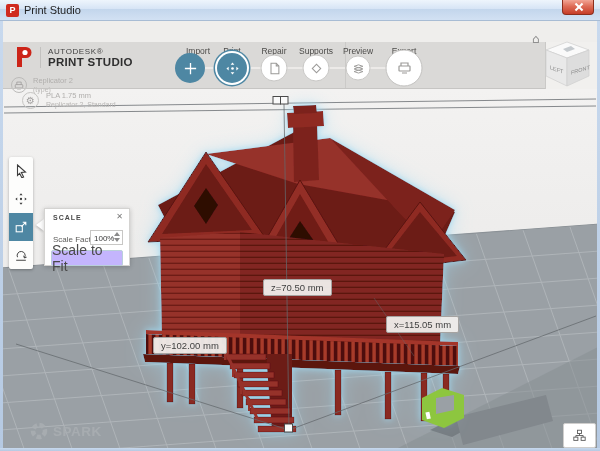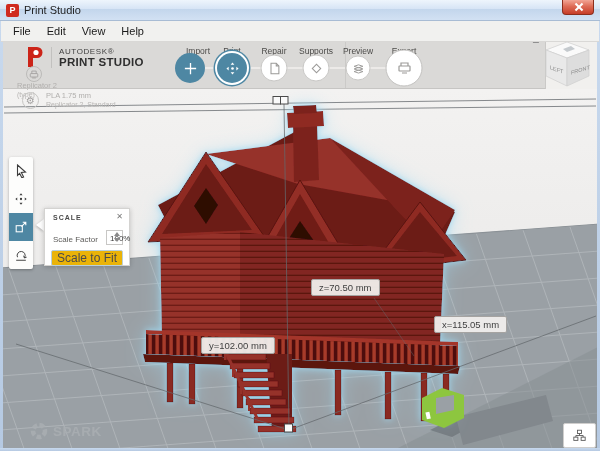--- a/index.html
+++ b/index.html
@@ -22,25 +22,25 @@
   .glyph-close{position:absolute;left:50%;top:50%;width:10px;height:10px;transform:translate(-50%,-50%);}
   .glyph-close::before,.glyph-close::after{content:"";position:absolute;left:4.5px;top:0;width:2px;height:10px;background:#fff;}
   .glyph-close::before{transform:rotate(45deg)}.glyph-close::after{transform:rotate(-45deg)}
   .menubar{position:absolute;left:1px;top:21px;width:598px;height:21px;z-index:7;background:#f1f1ef;
     border-bottom:1px solid #d9d8d6;display:flex;align-items:center;padding-left:4px;}
   .menu-item{font-size:11px;color:#1a1a1a;padding:3px 8px 4px;cursor:default;}
   
   .toolbar{position:absolute;left:3px;top:42px;width:594px;height:47px;z-index:3;background:#dad9d7;}
   .toolbar-underline{position:absolute;left:3px;top:88px;width:542px;height:1px;z-index:3;background:#c6c5c3;}
   .cube-zone{position:absolute;left:545px;top:42px;width:52px;height:47px;z-index:3;background:#f1f0ee;border-left:1px solid #cac9c7;}
-  .brand{position:absolute;left:23px;top:4px;display:flex;align-items:center;justify-content:flex-end;}
+  .brand{position:absolute;left:12px;top:4px;display:flex;align-items:center;justify-content:flex-end;}
   .brand-text{margin-left:6px;padding-left:7px;border-left:1px solid #c2c1bf;}
   .brand-company{font-size:8px;letter-spacing:.6px;color:#3f3f3f;}
   .brand-product{font-size:11.5px;font-weight:bold;letter-spacing:.3px;color:#2f2f2f;}
-  .printer-row{position:absolute;left:8px;top:24px;display:flex;align-items:center;flex-direction:column;}
+  .printer-row{position:absolute;left:8px;top:35px;display:flex;align-items:center;}
   .round-ic{width:16px;height:16px;border:1px solid #bcbbb9;border-radius:50%;display:flex;align-items:center;justify-content:center;background:transparent;}
   .printer-row .txt{margin-left:6px;}
   .dim-line1{font-size:7.5px;color:#b1afad;line-height:8.5px;}
   .dim-line2{font-size:7px;color:#b8b6b4;line-height:8px;}
   .material-row{position:absolute;left:22px;top:92px;z-index:4;display:flex;align-items:center;}
   .material-row .round-ic{width:17px;height:17px;border-color:#c6c5c3;color:#a3a1a0;font-size:10px;}
   .material-row .txt{margin-left:7px;}
   .wf-line{position:absolute;left:187px;top:25px;width:214px;height:2px;background:#eceae8;}
   .wf-divider{position:absolute;left:342px;top:0;width:1px;height:47px;background:#cbcac8;}
   .wf-label{position:absolute;top:4px;transform:translateX(-50%);font-size:8.5px;color:#4c4b49;white-space:nowrap;}
@@ -59,30 +59,30 @@
   .tool-active{background:#4e87a3;color:#fff;}
   .dialog-notch{position:absolute;left:36px;top:219px;z-index:6;width:0;height:0;
     border-top:6px solid transparent;border-bottom:6px solid transparent;border-right:8px solid #fff;
     filter:drop-shadow(-1px 1px 1px rgba(0,0,0,.2));}
   
   .scale-dialog{position:absolute;left:44px;top:208px;width:86px;height:58px;z-index:6;background:#fff;
     border:1px solid #d4d3d1;box-shadow:0 1px 5px rgba(0,0,0,.2);}
   .sd-title{position:absolute;left:8px;top:5px;font-size:7px;font-weight:bold;letter-spacing:1px;color:#4a4a4a;}
   .sd-close{position:absolute;right:6px;top:3px;font-size:8px;color:#777;cursor:pointer;}
   .sd-factor-label{position:absolute;left:8px;top:26px;font-size:8px;color:#5c5b59;}
-  .sd-spinner{position:absolute;right:6px;top:21px;width:17px;height:15px;border:1px solid #c8c7c5;background:#fff;}
+  .sd-spinner{position:absolute;right:6px;top:21px;width:33px;height:15px;border:1px solid #c8c7c5;background:#fff;}
   .sd-value{position:absolute;left:3px;top:3px;font-size:8px;color:#3a3a3a;}
   .sd-arrows{position:absolute;right:2px;top:1px;display:flex;flex-direction:column;gap:2px;cursor:pointer;}
   .tri-up{width:0;height:0;border-left:3px solid transparent;border-right:3px solid transparent;border-bottom:4px solid #8a8a8a;}
   .tri-down{width:0;height:0;border-left:3px solid transparent;border-right:3px solid transparent;border-top:4px solid #8a8a8a;}
   .sd-fit{position:absolute;left:6px;right:6px;top:41px;height:16px;border:1px solid #b9cfda;border-radius:2px;
-    background:#eab308;font-size:12px;color:#4a4a4a;display:flex;align-items:center;justify-content:center;cursor:pointer;}
+    background:#c4b5fd;font-size:14px;color:#4a4a4a;display:flex;align-items:center;justify-content:center;cursor:pointer;}
   
   .chip{position:absolute;z-index:4;background:rgba(240,238,236,.95);border:1px solid #a5a3a1;border-radius:2px;
-    font-size:9.5px;color:#3f3f3f;padding:2px 7px;white-space:nowrap;margin-left:48px;}
+    font-size:9.5px;color:#3f3f3f;padding:2px 7px;white-space:nowrap;}
   .chip-z{left:263px;top:279px}.chip-x{left:386px;top:316px}.chip-y{left:153px;top:337px}
   .home-glyph{position:absolute;left:532px;top:32px;z-index:5;font-size:12px;color:#8f8f8f;
     font-family:"DejaVu Sans",sans-serif;cursor:pointer;}
   .viewcube{position:absolute;left:541px;top:38px;width:56px;height:54px;z-index:4;cursor:pointer;}
   .spark{position:absolute;left:30px;top:422px;z-index:3;display:flex;align-items:center;gap:5px;opacity:.9;}
   .spark-label{font-size:13.5px;font-weight:bold;letter-spacing:.5px;color:#a9aeb2;}
   .watermark{position:absolute;left:420px;top:382px;width:178px;height:62px;z-index:4;}
   .wm-en{position:absolute;left:44px;top:7px;font-family:"Liberation Serif",serif;font-size:10px;
     letter-spacing:1.5px;color:#8dc63f;white-space:nowrap;text-shadow:0 0 2px rgba(255,255,255,.8);}
   .wm-cn{position:absolute;left:34px;top:15px;font-size:26px;font-weight:bold;color:#8dc63f;white-space:nowrap;
@@ -232,26 +232,20 @@
   <div class="wbtn wbtn-min">
       <span class="glyph-min"></span>
     </div>
   <div class="wbtn wbtn-max">
       <span class="glyph-max"></span>
     </div>
   <div class="wbtn wbtn-close" style="z-index:8">
       <span class="glyph-close"></span>
     </div>
 
-  <div class="menubar">
-    <span class="menu-item">File</span>
-    <span class="menu-item">Edit</span>
-    <span class="menu-item">View</span>
-    <span class="menu-item">Help</span>
-  </div>
 
   <div class="toolbar">
     <div class="brand">
       <svg width="19" height="22" viewBox="0 0 19 22">
         <path d="M2,1 h9 a5.5,5.5 0 0 1 0,11 h-4 v9 h-5 z" fill="#cc2418"></path>
         <circle cx="10" cy="6.5" r="2.6" fill="#fff"></circle>
       </svg>
       <div class="brand-text">
         <div class="brand-company">AUTODESK®</div>
         <div class="brand-product">PRINT STUDIO</div>

